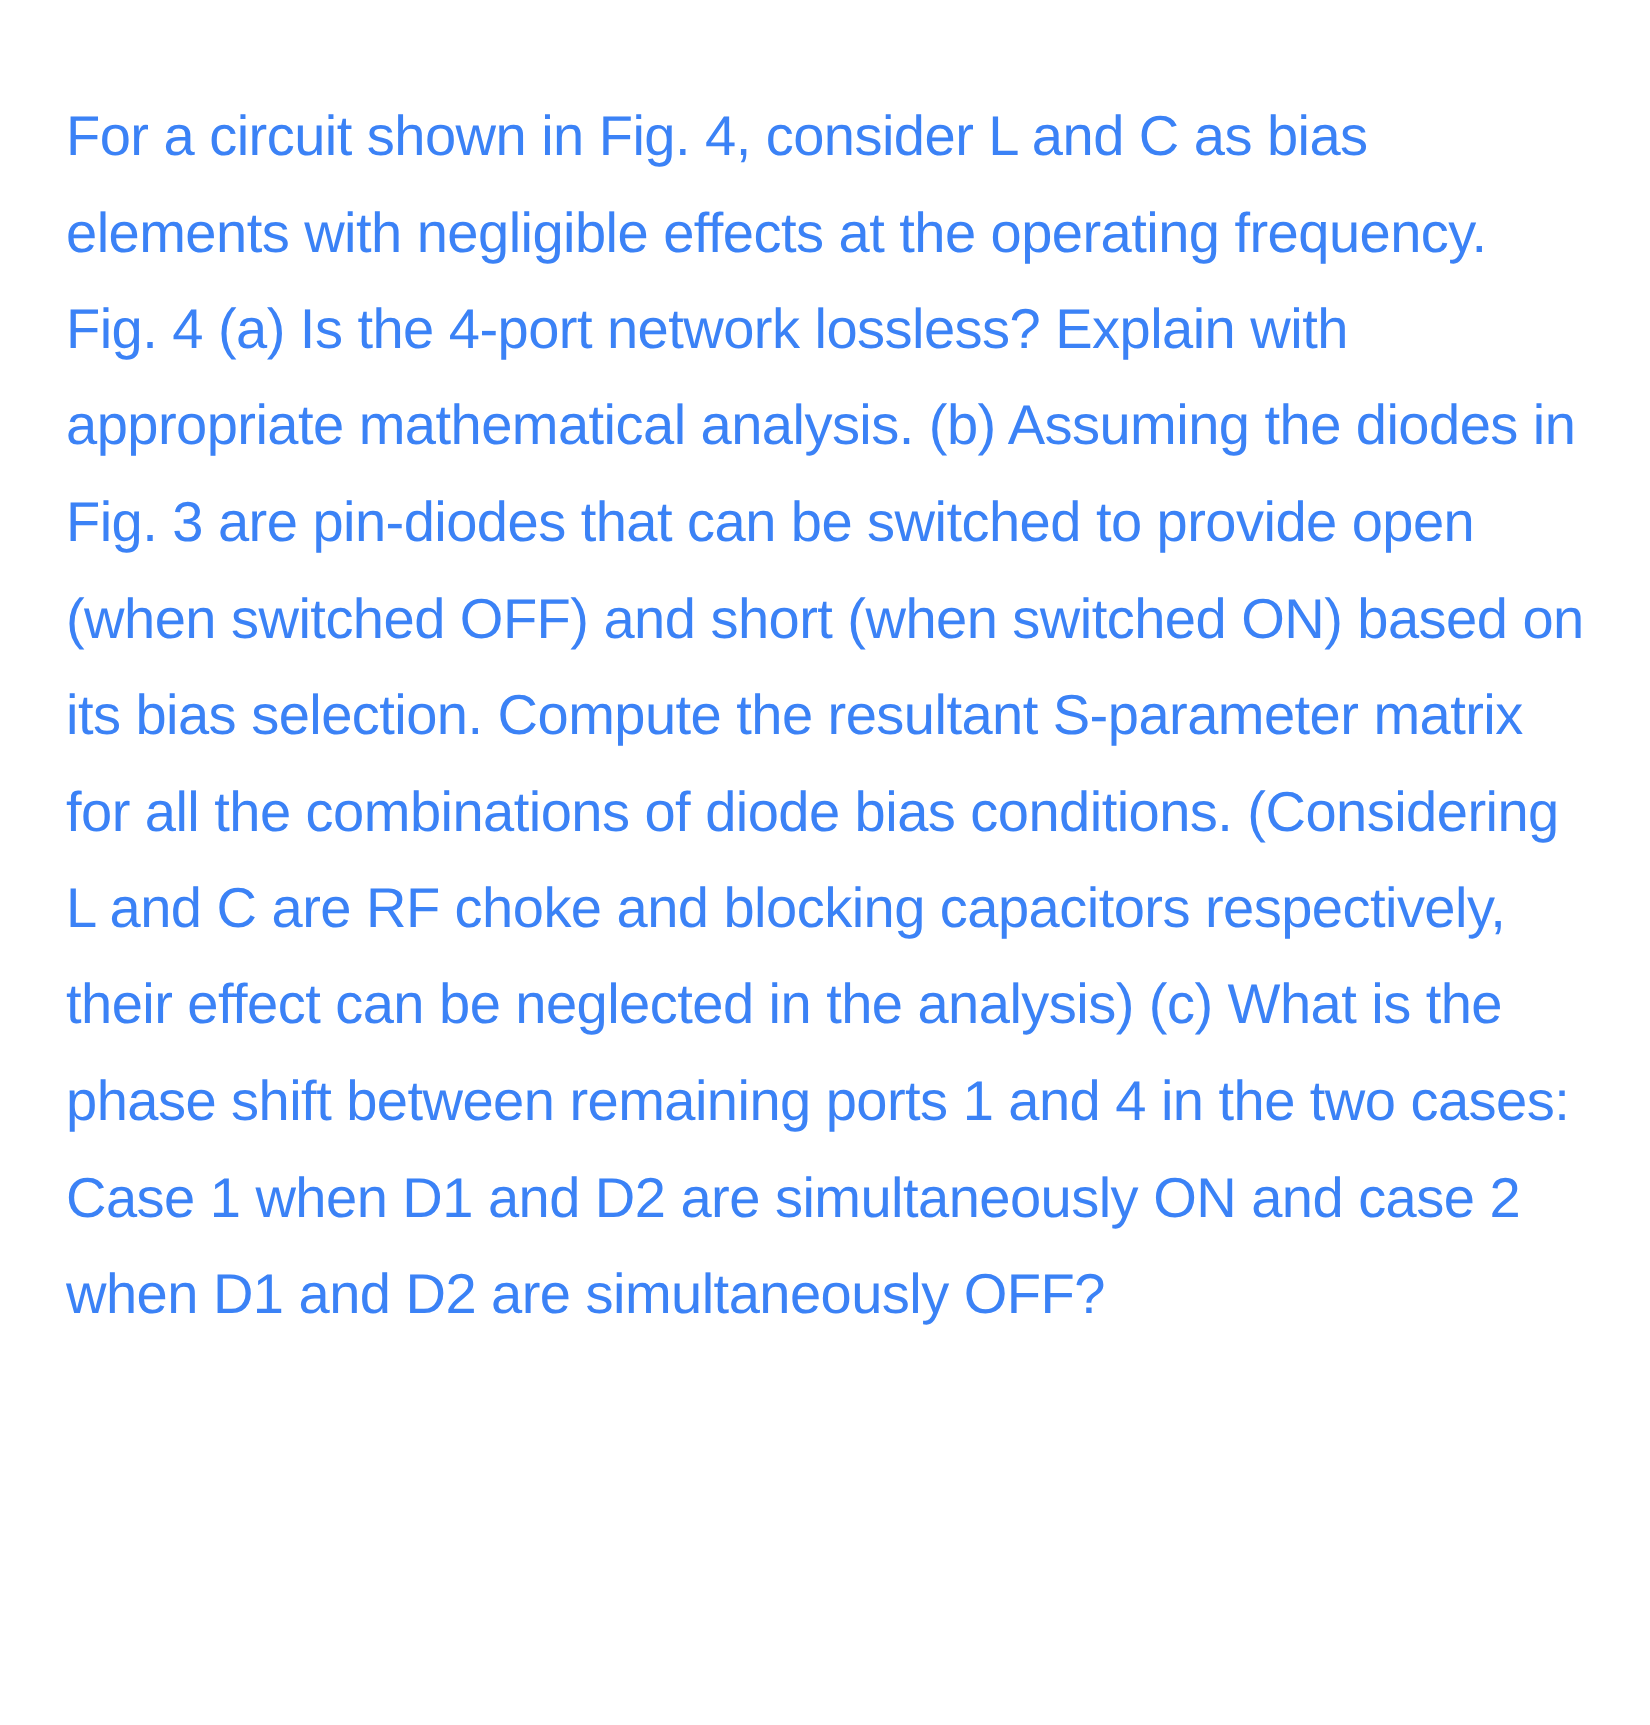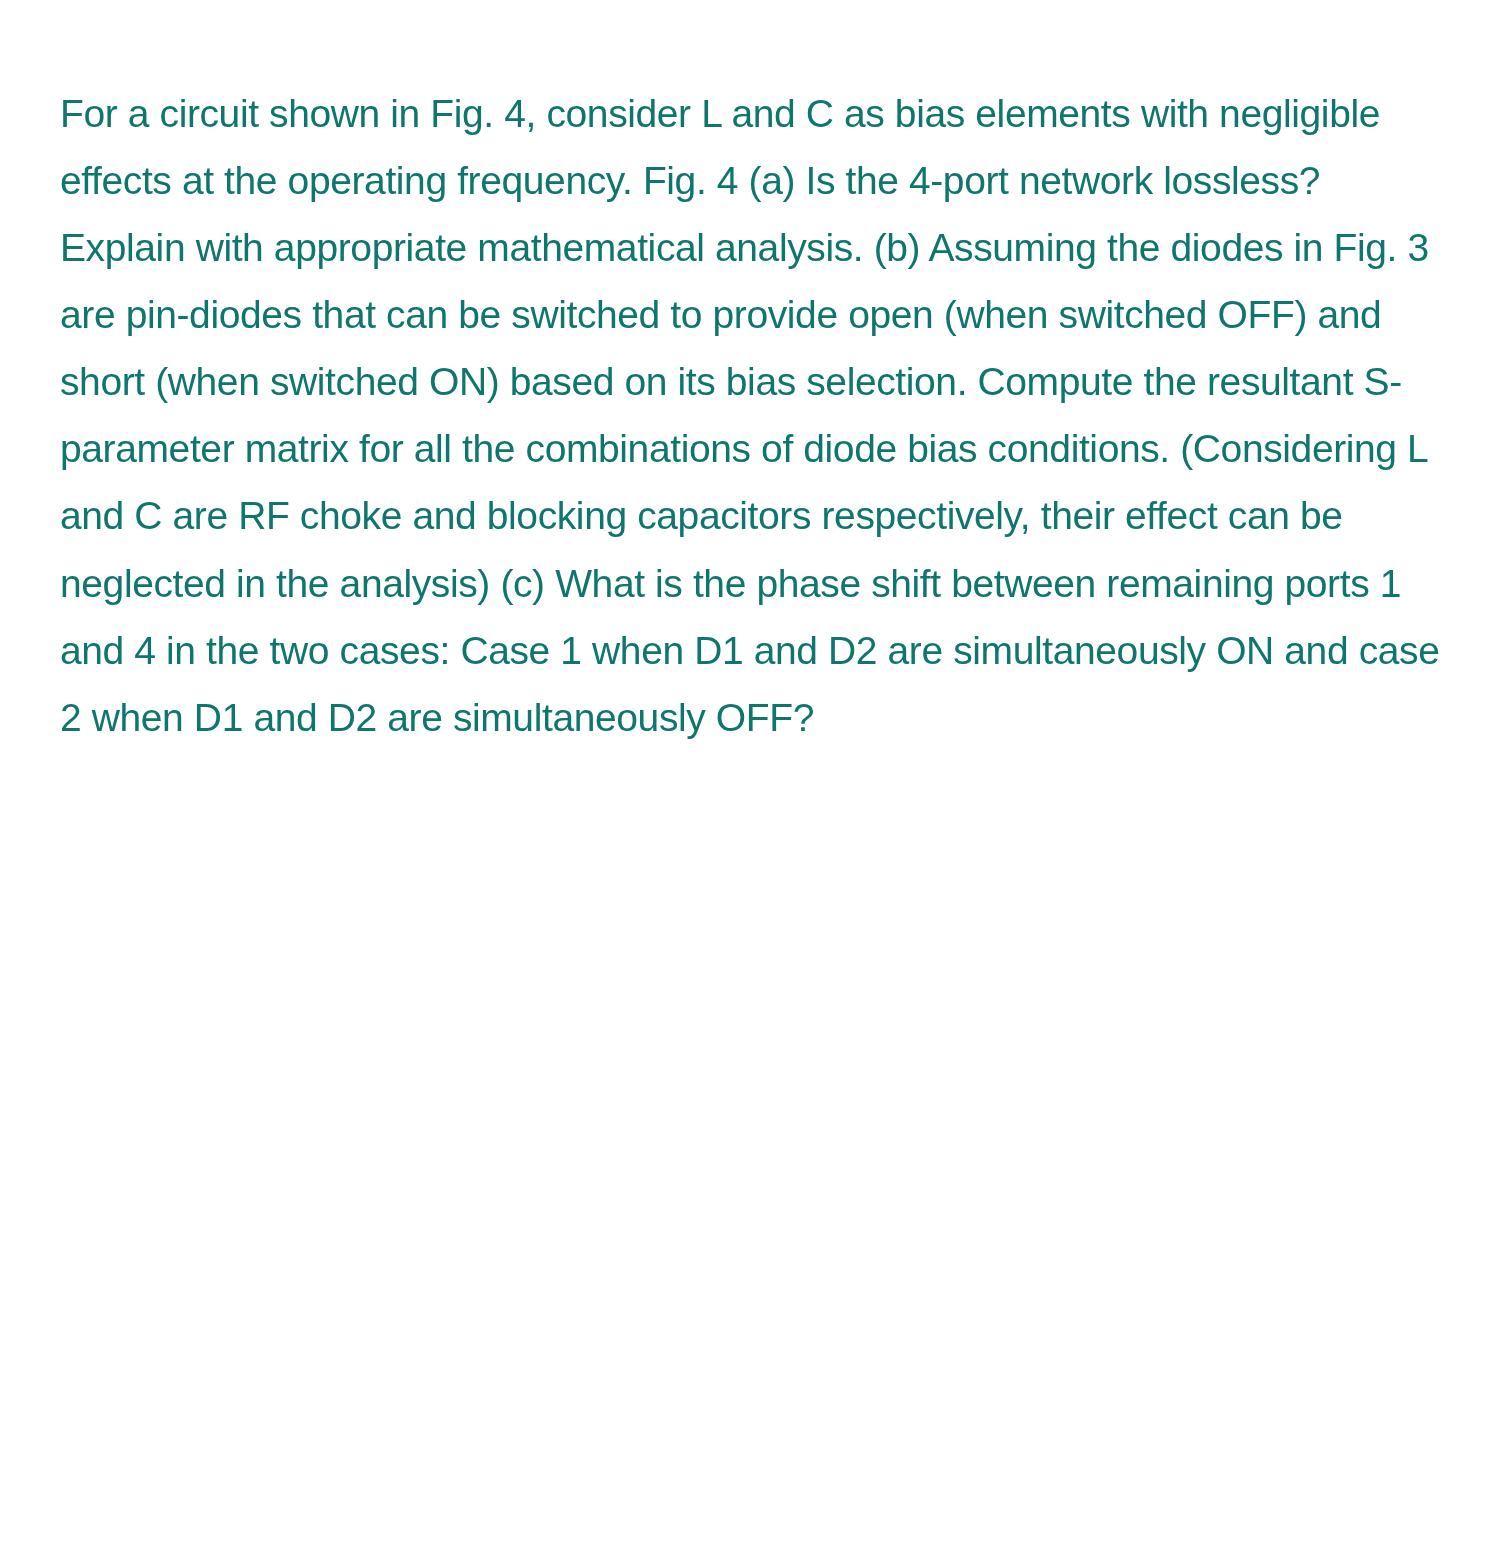--- a/index.html
+++ b/index.html
@@ -8,23 +8,23 @@
       box-sizing: border-box;
     }
     body {
       width: 1500px;
       height: 1568px;
       background: #ffffff;
       font-family: -apple-system, BlinkMacSystemFont, "Segoe UI", Helvetica, Arial, sans-serif;
       padding: 80px 60px;
     }
     .content {
-      font-size: 39px;
+      font-size: 51px;
       line-height: 1.72;
-      color: #0f766e;
+      color: #3b82f6;
       font-weight: 400;
       letter-spacing: -0.01em;
     }
   </style>
 </head>
 <body>
 
 <div class="content">For a circuit shown in Fig. 4, consider L and C as bias elements with negligible effects at the operating frequency. Fig. 4 (a) Is the 4-port network lossless? Explain with appropriate mathematical analysis. (b) Assuming the diodes in Fig. 3 are pin-diodes that can be switched to provide open (when switched OFF) and short (when switched ON) based on its bias selection. Compute the resultant S-parameter matrix for all the combinations of diode bias conditions. (Considering L and C are RF choke and blocking capacitors respectively, their effect can be neglected in the analysis) (c) What is the phase shift between remaining ports 1 and 4 in the two cases: Case 1 when D1 and D2 are simultaneously ON and case 2 when D1 and D2 are simultaneously OFF?</div>
 
 </body></html>

